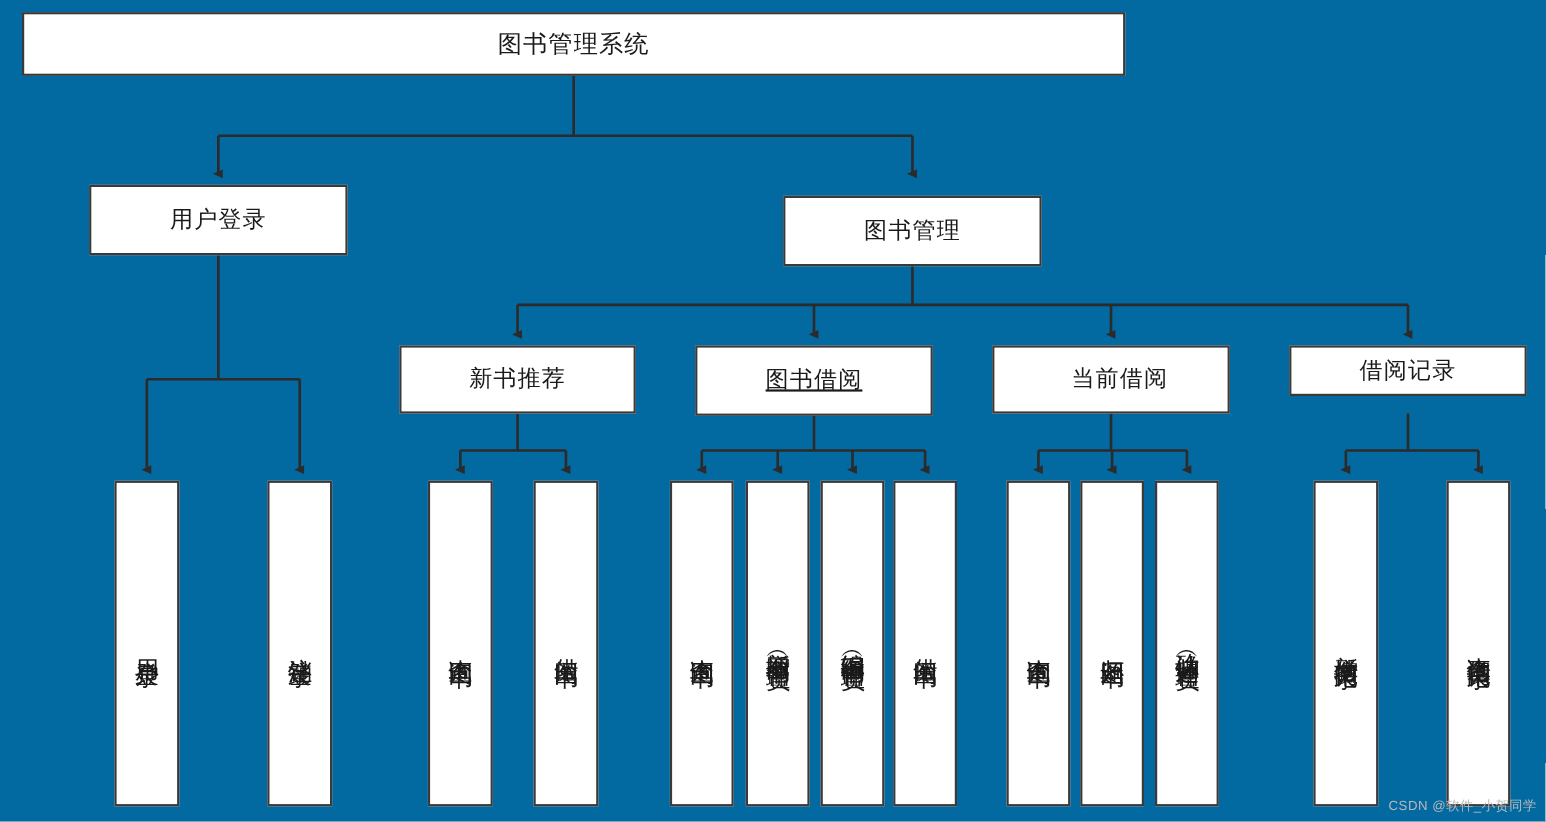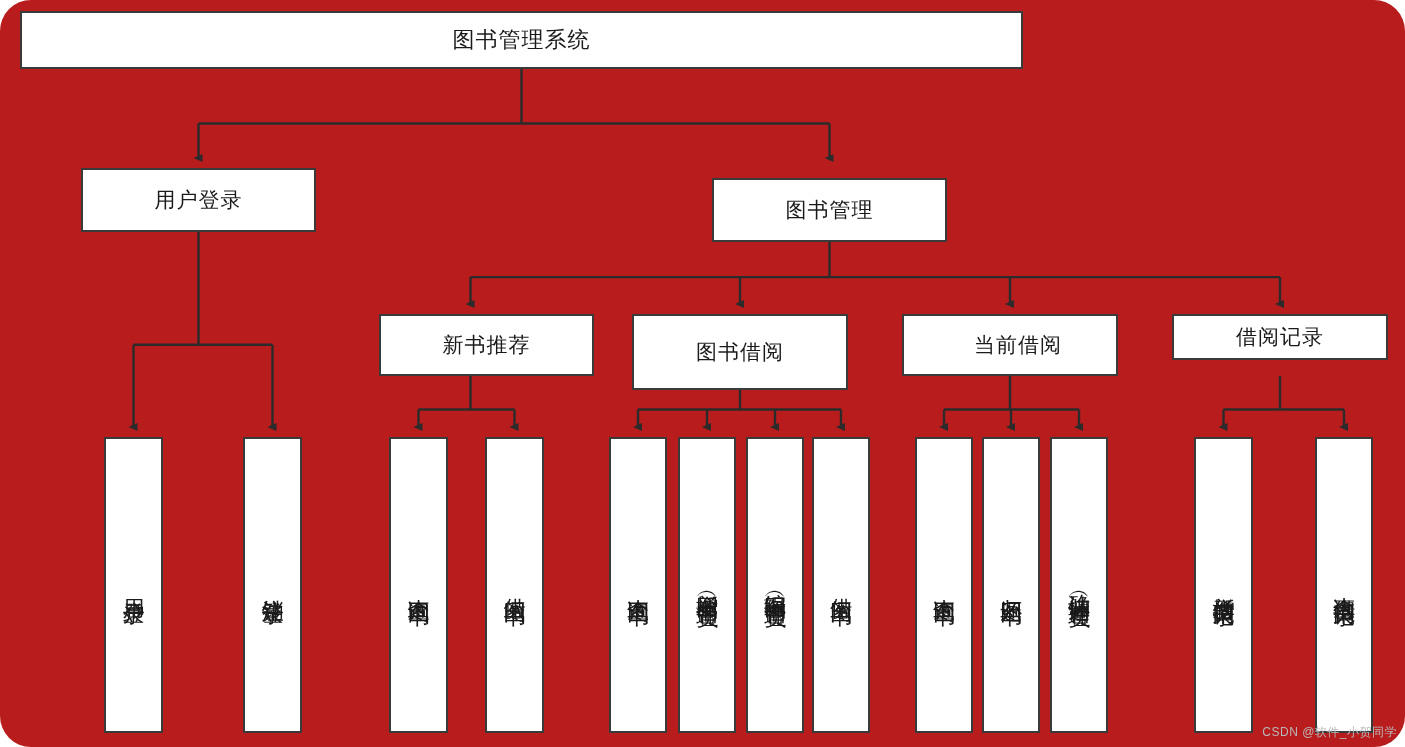--- a/index.html
+++ b/index.html
@@ -4,24 +4,23 @@
 <style>
   html, body {
     margin: 0;
     padding: 0;
     background: #ffffff;
   }
   #canvas {
     position: relative;
     width: 1405px;
     height: 747px;
-    background: #b91c1c;
+    background: #0369a1;
     font-family: "Liberation Sans", "DejaVu Sans", sans-serif;
     overflow: hidden;
-    border-radius: 31px;
   }
   #edges {
     position: absolute;
     left: 0;
     top: 0;
     width: 1405px;
     height: 747px;
     pointer-events: none;
   }
   .node {
@@ -114,24 +113,24 @@
   <div id="node-layer">
       <div class="node h title" style="left: 20px; top: 11px; width: 1003px; height: 58px;">
         <span class="label">图书管理系统</span>
       </div>
       <div class="node h" style="left: 81px; top: 168px; width: 235px; height: 64px;">
         <span class="label">用户登录</span>
       </div>
       <div class="node h" style="left: 712px; top: 156px; width: 235px; height: 64px; margin-top: 22px;">
         <span class="label">图书管理</span>
       </div>
-      <div class="node h" style="left: 363px; top: 314px; width: 215px; height: 62px; margin-left: 16px;">
+      <div class="node h" style="left: 363px; top: 314px; width: 215px; height: 62px;">
         <span class="label">新书推荐</span>
       </div>
-      <div class="node h" style="left: 632px; top: 314px; width: 216px; height: 76px;">
+      <div class="node h" style="left: 632px; top: 314px; width: 216px; height: 64px; text-decoration: underline;">
         <span class="label">图书借阅</span>
       </div>
       <div class="node h" style="left: 902px; top: 314px; width: 216px; height: 62px; padding-left: 16px;">
         <span class="label">当前借阅</span>
       </div>
       <div class="node h" style="left: 1172px; top: 314px; width: 216px; height: 46px; font-family: Liberation Serif, serif;">
         <span class="label">借阅记录</span>
       </div>
       <div class="node v" style="left: 104px; top: 437px; width: 59px; height: 296px;">
         <span class="label">用户登录</span>

